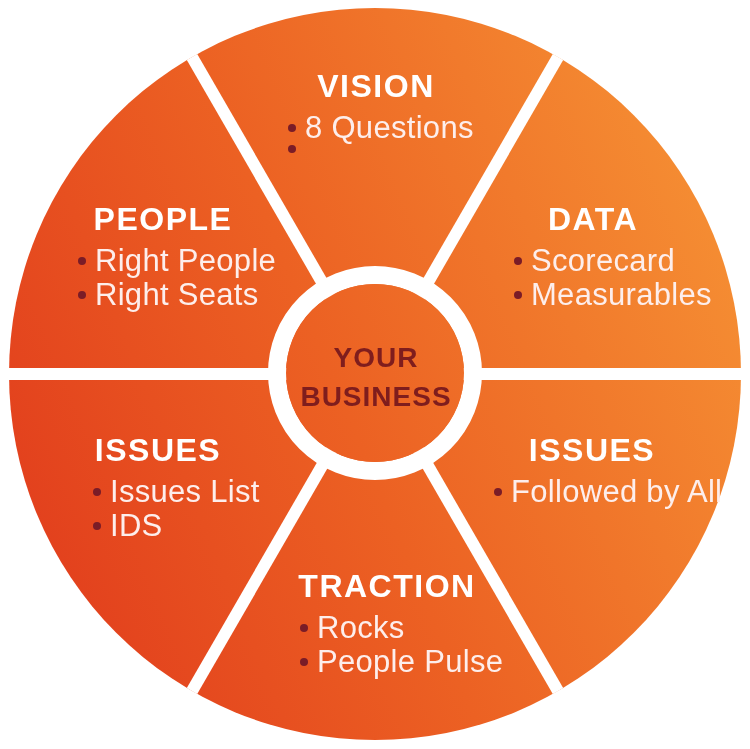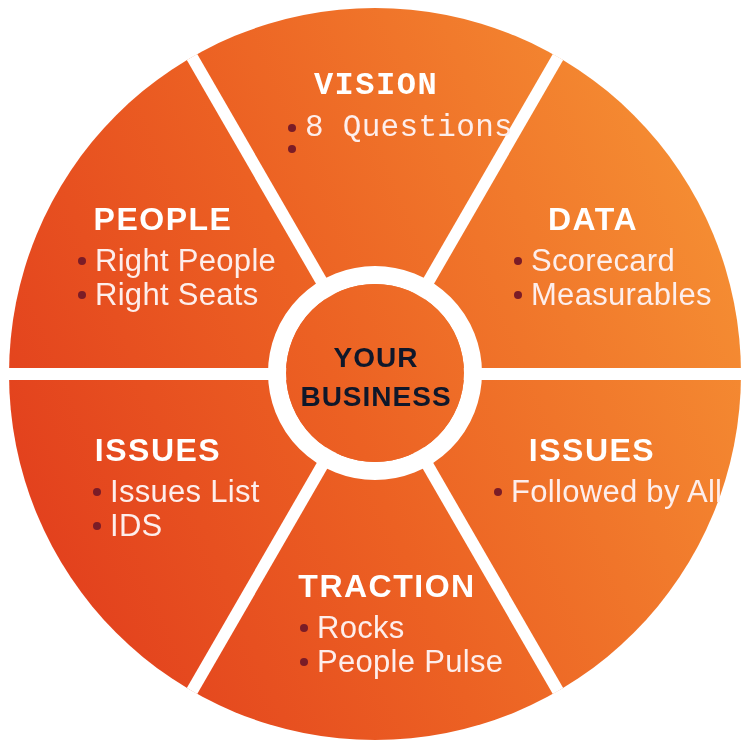--- a/index.html
+++ b/index.html
@@ -35,21 +35,21 @@
   }
   .dot {
     width: 8px; height: 8px;
     border-radius: 50%;
     background: #7a1c27;
     margin-right: 9px;
     flex: none;
   }
 
   
-  .seg-vision   { left: 250px; top: 67px; font-family: Liberation Mono, monospace;  }
+  .seg-vision   { left: 250px; top: 67px;  }
   .seg-vision   .seg-list { padding-left: 38px; }
   .seg-people   { left: 37px;  top: 200px; }
   .seg-people   .seg-list { padding-left: 41px; }
   .seg-data     { left: 467px; top: 200px; }
   .seg-data     .seg-list { padding-left: 47px; }
   .seg-issues   { left: 32px;  top: 431px; }
   .seg-issues   .seg-list { padding-left: 61px; }
   .seg-process  { left: 466px; top: 431px; }
   .seg-process  .seg-list { padding-left: 28px; }
   .seg-traction { left: 261px; top: 567px; }
@@ -58,21 +58,21 @@
   .center-label {
     position: absolute;
     left: 250px;
     top: 338px;
     width: 252px;
     text-align: center;
     font-size: 28px;
     font-weight: 800;
     letter-spacing: 1px;
     line-height: 39px;
-    color: #0f172a;
+    color: #7f1d1d;
   }
 </style>
 </head>
 <body>
 
 <div class="stage">
 
   <svg class="wheel" width="750" height="749" viewBox="0 0 750 749">
     <defs>
       <linearGradient id="wheelGrad" gradientUnits="userSpaceOnUse" x1="20" y1="540" x2="740" y2="240">

